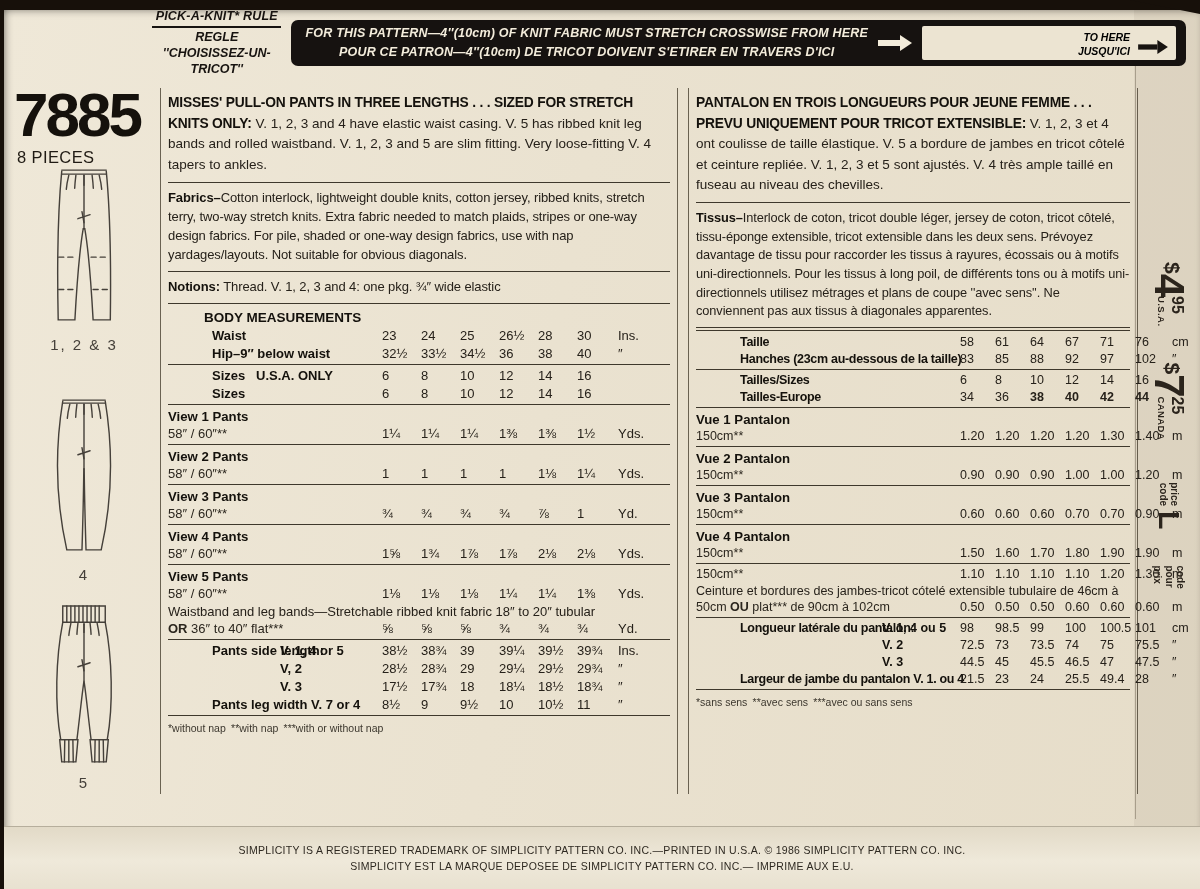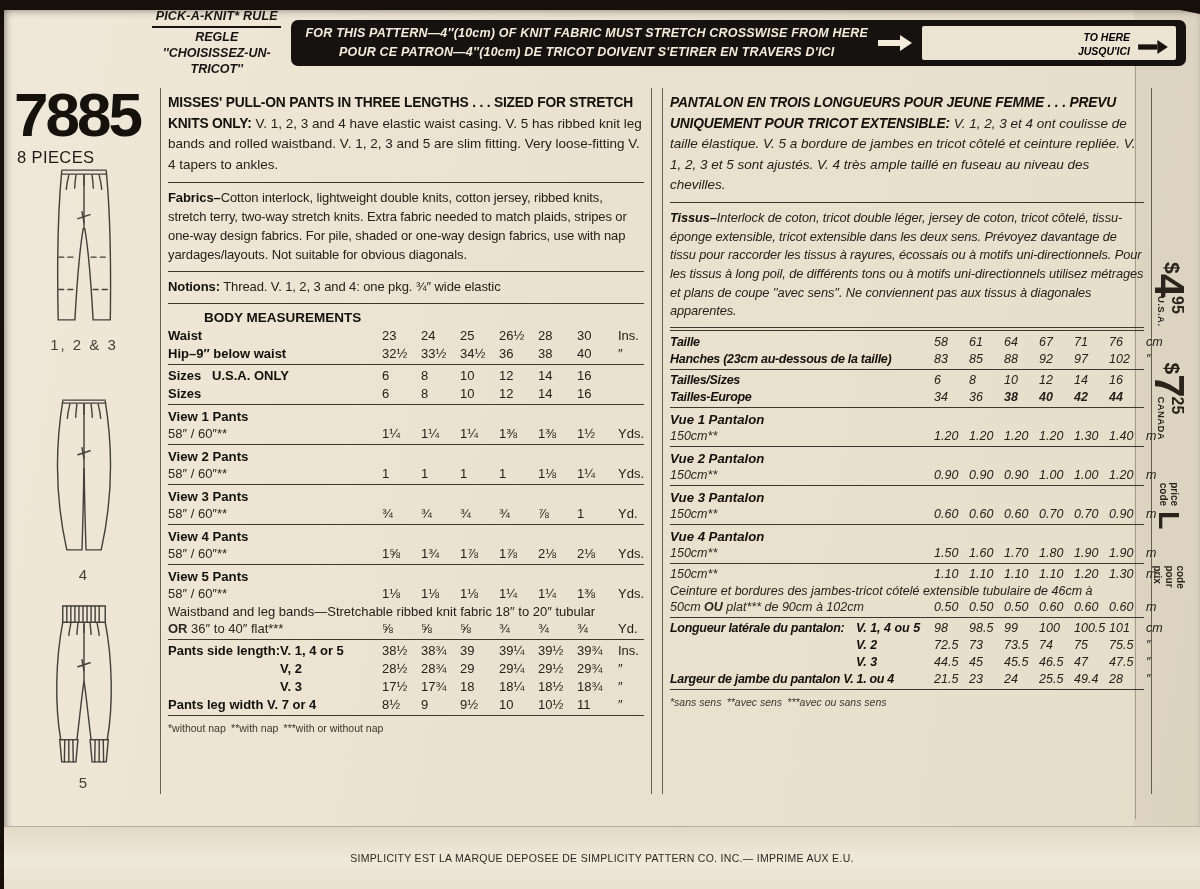--- a/index.html
+++ b/index.html
@@ -36,39 +36,39 @@
   .figs{position:absolute;left:6px;top:150px;width:148px;}
   .fig{position:absolute;left:0;width:148px;text-align:center;}
   .fig svg{display:block;margin:0 auto;}
   .figlabel{position:absolute;width:148px;text-align:center;font-size:15px;letter-spacing:2px;color:#45403a;}
   svg.pants{stroke:#45403a;fill:none;stroke-width:1.4;stroke-linecap:round;}
 
   
   .main{position:absolute;top:78px;left:156px;width:978px;display:flex;gap:10px;align-items:stretch;}
   .col{border-left:1px solid rgba(62,54,38,.75);border-right:1px solid rgba(62,54,38,.75);padding:0 7px;box-sizing:border-box;min-height:706px;}
   .col.english{width:540px;}
-  .col.french{width:490px;font-style:italic;}
+  .col.french{width:450px;}
   .title{font-size:13.5px;line-height:1.5;margin:5px 0 7px;color:#26211a;}
   .title b{color:#14110c;font-size:13.8px;letter-spacing:-.2px;}
   .rule{border-top:1px solid #3e382c;margin:2px 0;}
   .para{font-size:13px;line-height:1.46;margin:6px 0;letter-spacing:-.1px;}
   .para b{color:#14110c;}
   .french .para{font-size:12.8px;}
 
   
   .t-header{font-weight:bold;font-size:13.5px;padding:4px 0 1px;color:#14110c;margin-left:36px;}
   .t-title{font-weight:bold;font-size:13.2px;padding:3px 0 0;color:#14110c;}
   .t-note{font-size:13px;padding:2px 0 0;}
   .t-foot{font-size:10.5px;padding:5px 0 3px;color:#3c372e;}
   .t-sep{border-top:1px solid #3e382c;margin:2px 0 1px;}
   .t-grid{display:grid;align-items:baseline;font-size:13px;padding:2px 0 1px;}
   .english .t-grid{grid-template-columns:112px 102px repeat(6,39px) 1fr;}
   .french  .t-grid{grid-template-columns:186px 78px repeat(6,35px) 1fr;}
   .french .t-grid,.french .t-note{font-size:12.5px;}
-  .t-grid .lb{font-weight:bold;color:#14110c;white-space:nowrap;}
+  .t-grid .lb{font-weight:bold;color:#14110c;white-space:nowrap;margin-left:44px;}
   .t-grid .plain{white-space:nowrap;color:#2b261e;}
   .t-grid .mid{font-weight:bold;color:#14110c;white-space:nowrap;}
   .t-grid .val{white-space:nowrap;}
   .t-grid .vb{font-weight:bold;}
   .t-grid .unit{padding-left:2px;white-space:nowrap;}
   .span2{grid-column:1 / span 2;}
   .french .t-grid .lb{letter-spacing:-.3px;}
 
   
   .sidebar{position:absolute;right:1px;top:236px;width:60px;height:474px;overflow:visible;}
@@ -535,17 +535,18 @@
       </div>
       <div class="pc">
         <span class="wrap2">price code</span>
         <span class="big">L</span>
       </div>
       <div class="cpp">code pour prix</div>
     </div>
   </div>
 
   <div class="footer">
+    <div>SIMPLICITY IS A REGISTERED TRADEMARK OF SIMPLICITY PATTERN CO. INC.—PRINTED IN U.S.A. © 1986 SIMPLICITY PATTERN CO. INC.</div>
     <div>SIMPLICITY EST LA MARQUE DEPOSEE DE SIMPLICITY PATTERN CO. INC.— IMPRIME AUX E.U.</div>
   </div>
 </div>
 
 <div class="tear"></div>
 
 </body></html>

